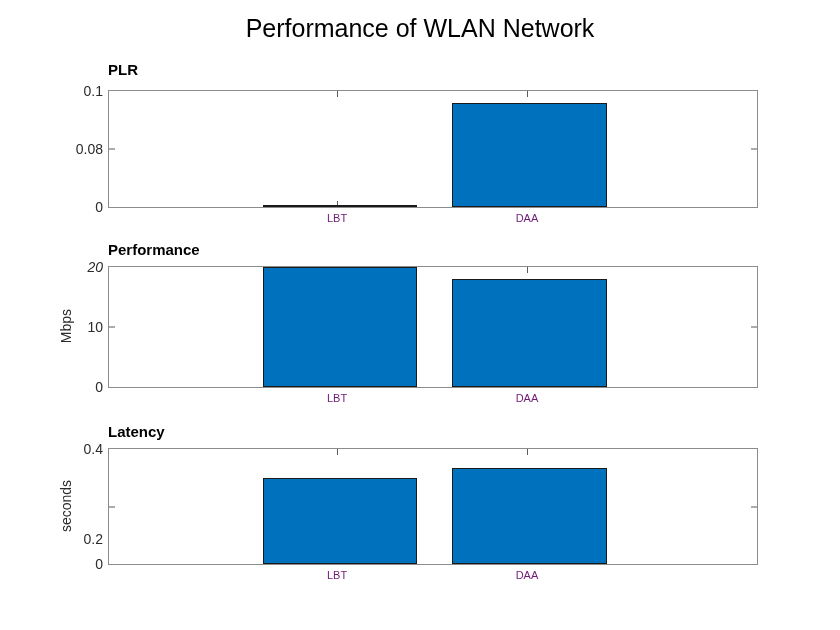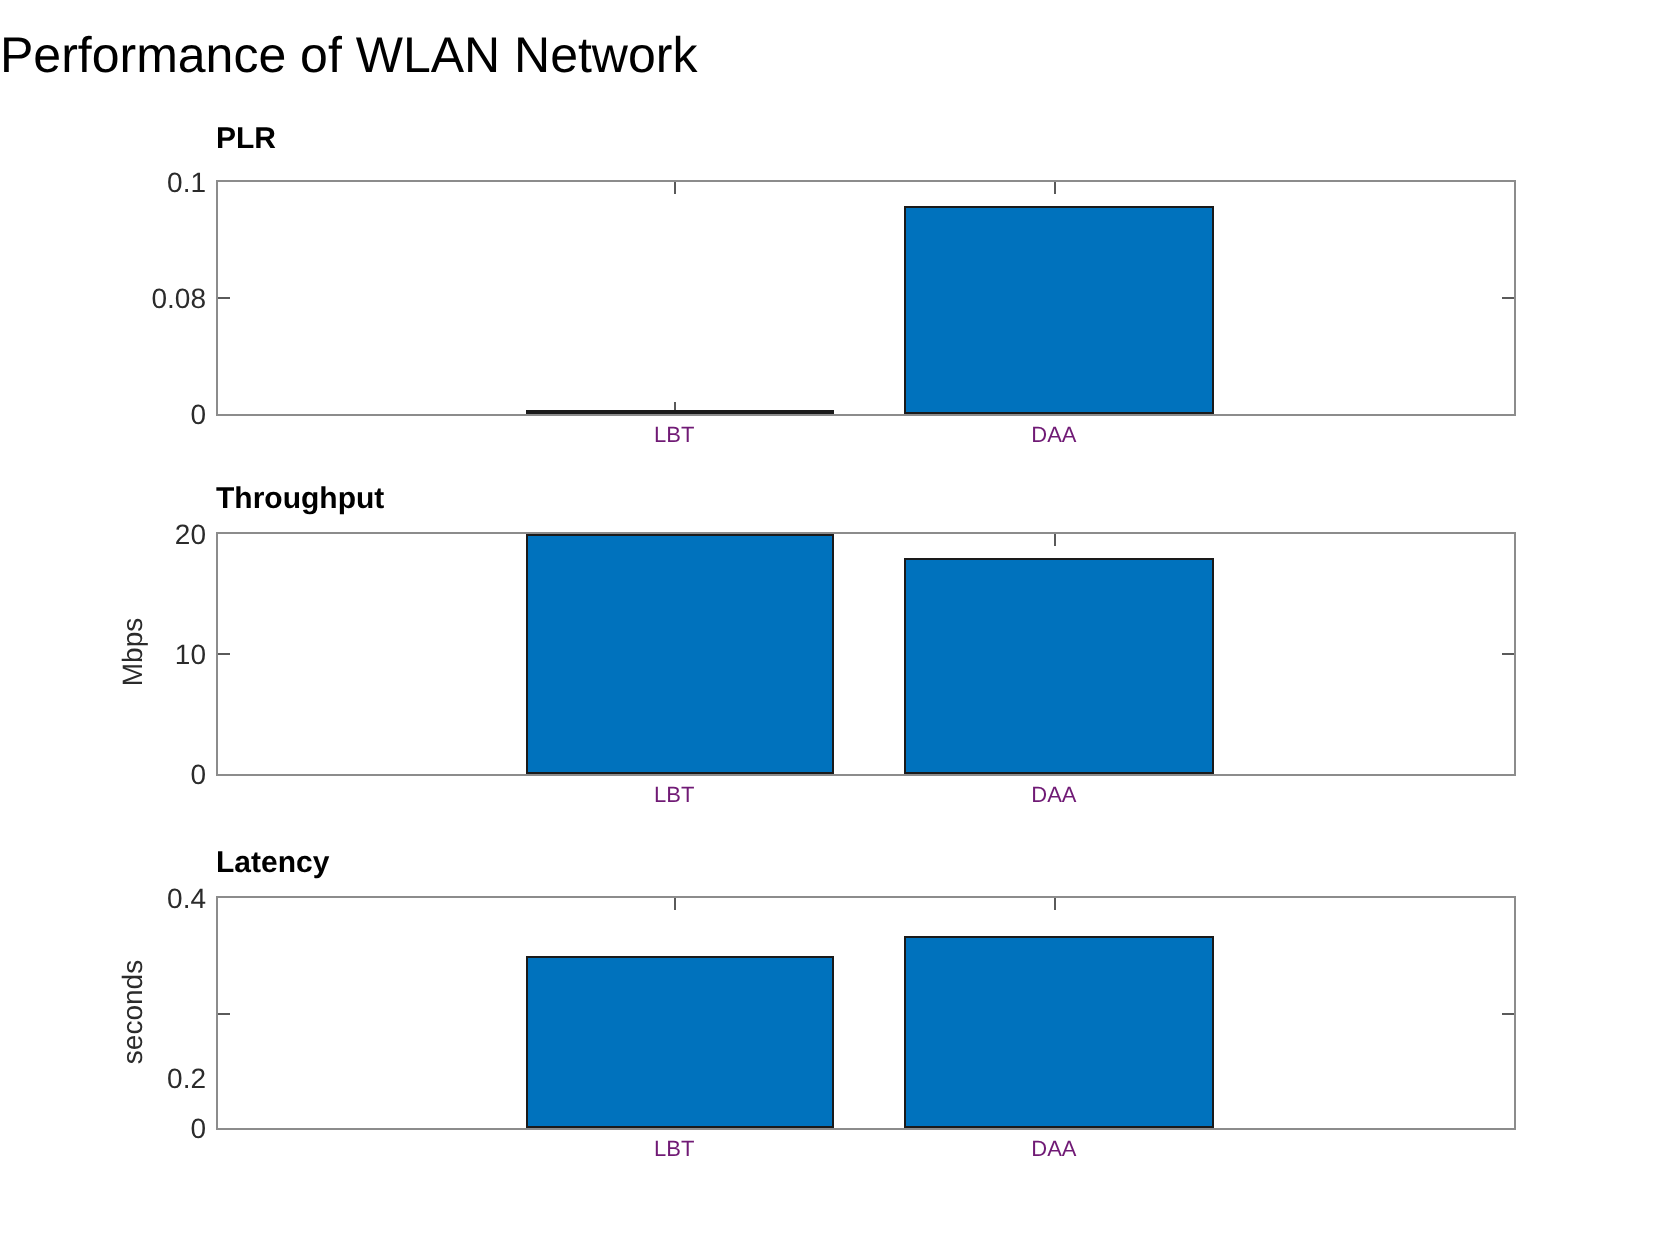--- a/index.html
+++ b/index.html
@@ -22,21 +22,21 @@
     width: 840px;
     height: 630px;
     background: #ffffff;
   }
 
   .fig-title {
     position: absolute;
     left: 0;
     top: 14px;
     width: 840px;
-    text-align: left;
+    text-align: center;
     font-size: 25px;
     font-weight: normal;
     letter-spacing: 0px;
     color: #000;
   }
 
   
   .subplot {
     position: absolute;
     left: 0;
@@ -162,28 +162,28 @@
         <div class="bar sliver" style="left:23.7%; width:23.9%; height:2px;"></div>
         <div class="bar" style="left:53.0%; width:23.9%; height:90%;"></div>
 
         <div class="xtick" style="left:35.2%;">LBT</div>
         <div class="xtick" style="left:64.5%;">DAA</div>
       </div>
     </div>
   </div>
 
   <div class="subplot" style="top:242px;">
-    <div class="sub-title">Throughput</div>
+    <div class="sub-title">Performance</div>
 
     <div class="axes" style="top:24px; height:122px;">
       <div class="plotarea">
 
         <div class="ytick" style="top:100%;">0</div>
         <div class="ytick" style="top:50%;margin-left:31px;">10</div>
-        <div class="ytick" style="top:0%;">20</div>
+        <div class="ytick" style="top:0%;font-style:italic;">20</div>
 
         <div class="ytickmark" style="top:50%;"></div>
         <div class="ytickmark right" style="top:50%;"></div>
 
         <div class="xtickmark" style="left:35.2%;"></div>
         <div class="xtickmark bottom" style="left:35.2%;"></div>
         <div class="xtickmark" style="left:64.5%;"></div>
         <div class="xtickmark bottom" style="left:64.5%;"></div>
 
         <div class="bar" style="left:23.7%; width:23.9%; height:100%;"></div>

